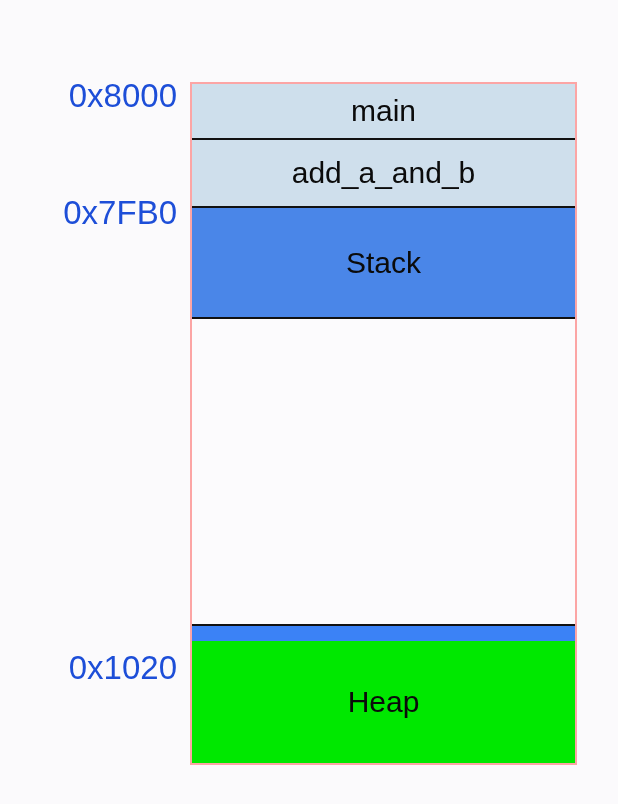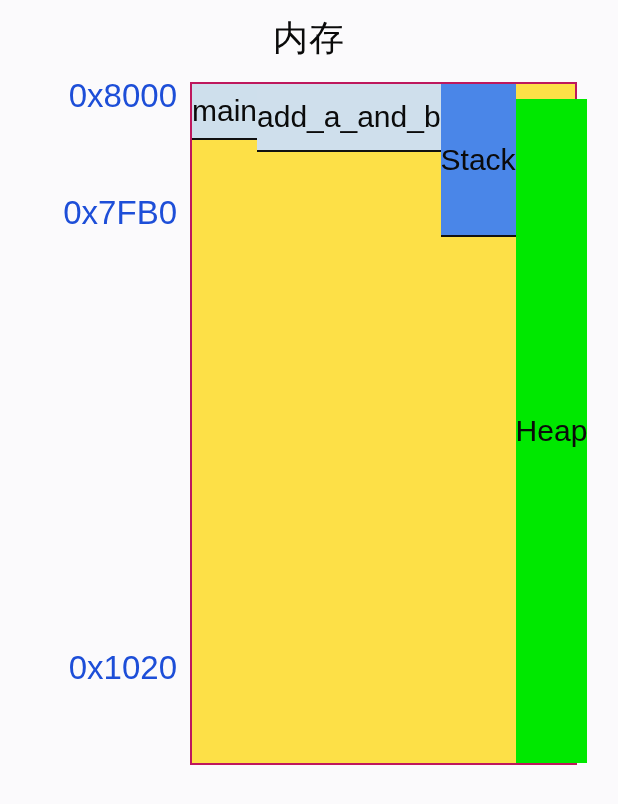--- a/index.html
+++ b/index.html
@@ -38,23 +38,24 @@
   }
 
   
   .memory-column {
     position: absolute;
     left: 190px;
     top: 82px;
     width: 387px;
     height: 683px;
     box-sizing: border-box;
-    border: 2px solid #be185d;
-    background: #fde047;
+    border: 2px solid #fca5a5;
+    background: #3b82f6;
     display: flex;
+    flex-direction: column;
   }
 
   .mem-block {
     position: relative;
     box-sizing: border-box;
     display: flex;
     align-items: center;
     justify-content: center;
     width: 100%;
     color: #0b0b0b;
@@ -73,21 +74,21 @@
     height: 56px;
     background: #cedfec;
     border-bottom: 2px solid #111111;
   }
   .block-func {
     height: 68px;
     background: #cfdfec;
     border-bottom: 2px solid #111111;
   }
   .block-stack {
-    height: 153px;
+    height: 111px;
     background: #4a86e8;
     border-bottom: 2px solid #111111;
   }
   .block-free {
     height: 307px;
     background: #fcfbfd;
     border-bottom: 2px solid #111111;
   }
   .block-heap {
     flex: 1 1 auto;
@@ -109,21 +110,20 @@
   .addr-8000 { top: 78px; }
   .addr-7fb0 { top: 195px; }
   .addr-1020 { top: 650px; }
   .addr-1000 { top: 724px; }
 </style>
 </head>
 <body>
 
 <div id="canvas">
 
-  <div class="diagram-title">内存</div>
 
   <div class="memory-column">
 
     <div class="mem-block block-main">
       <span class="block-label">main</span>
     </div>
 
     <div class="mem-block block-func">
       <span class="block-label">add_a_and_b</span>
     </div>

